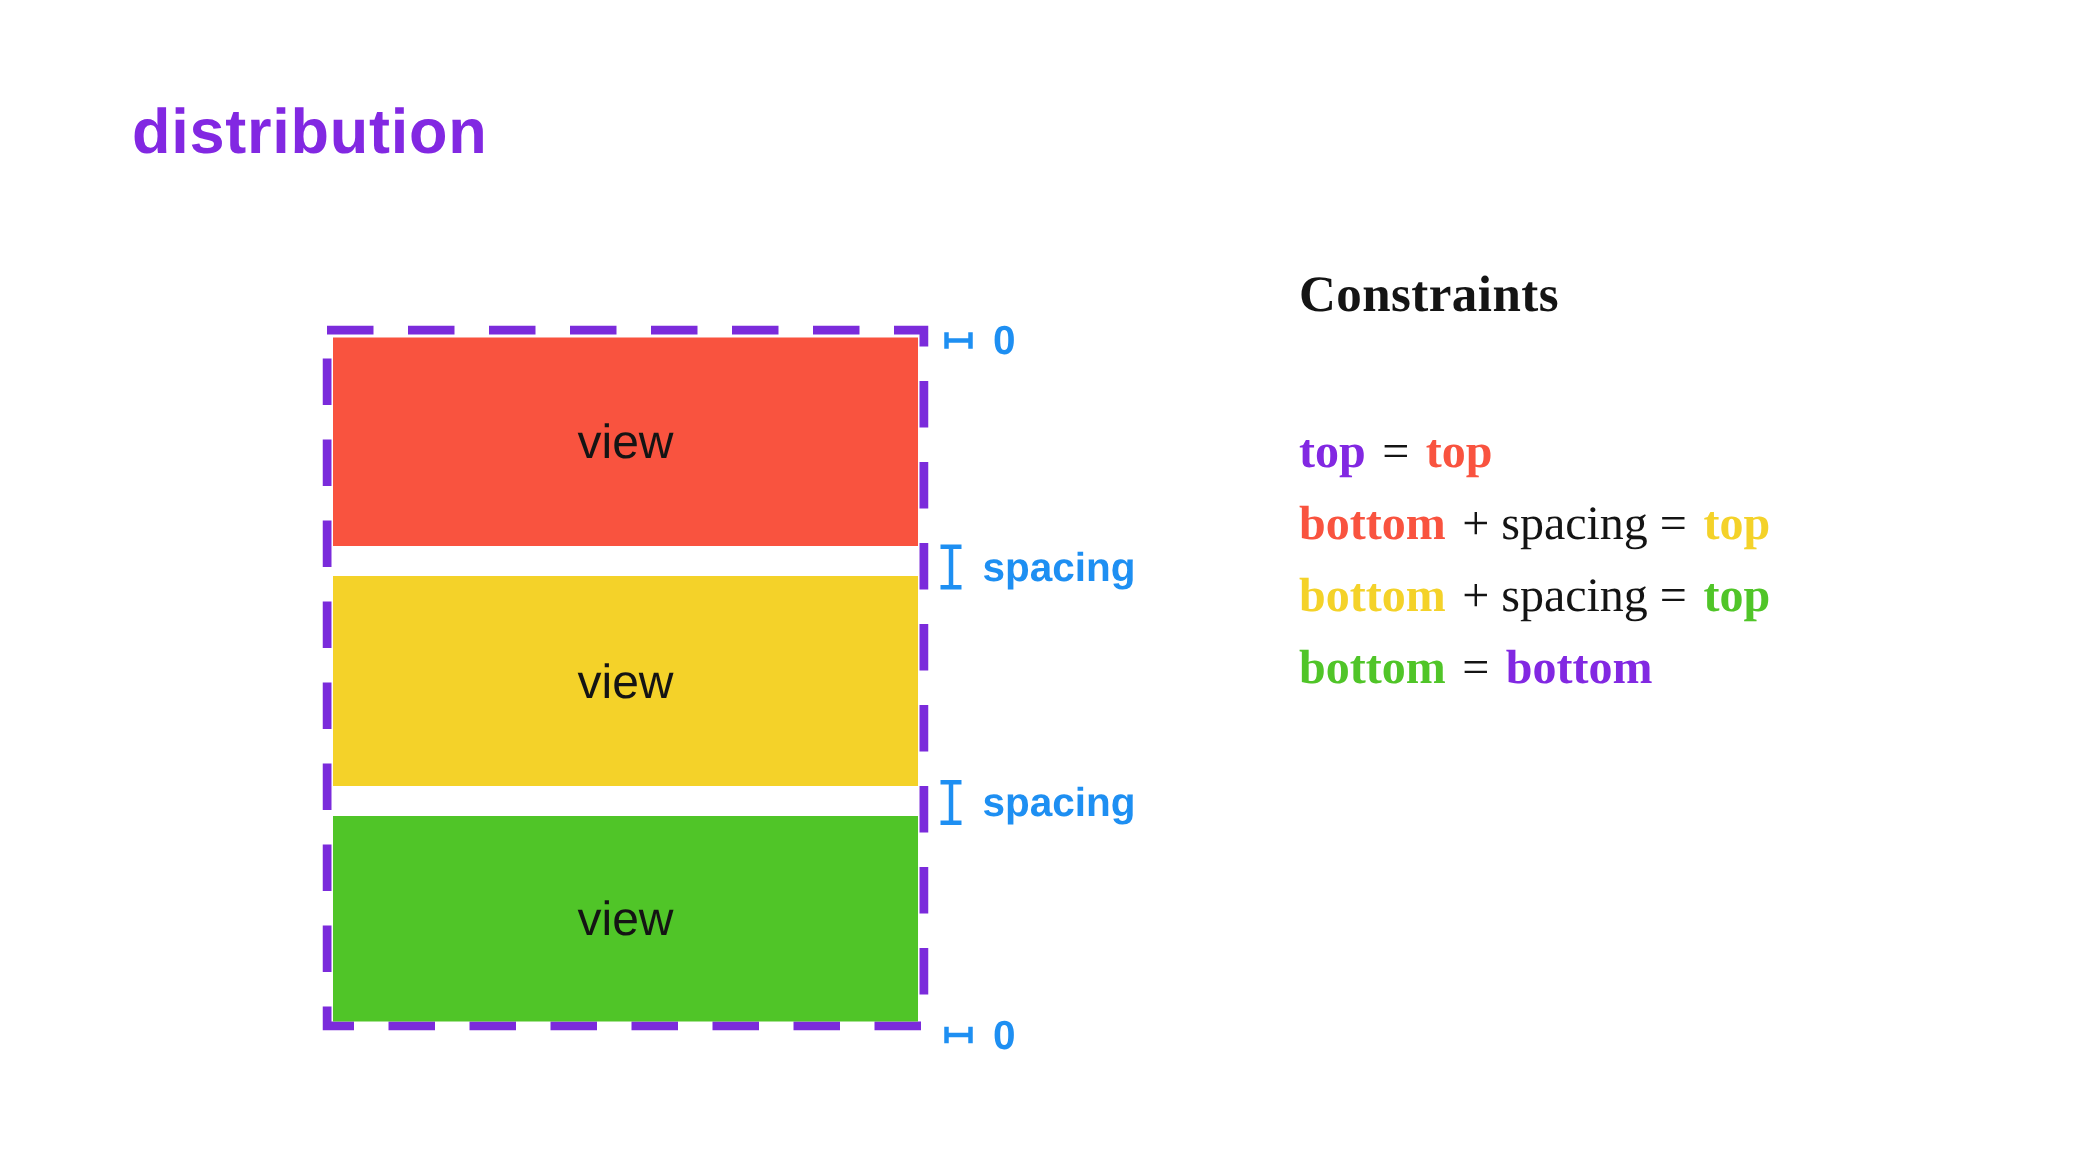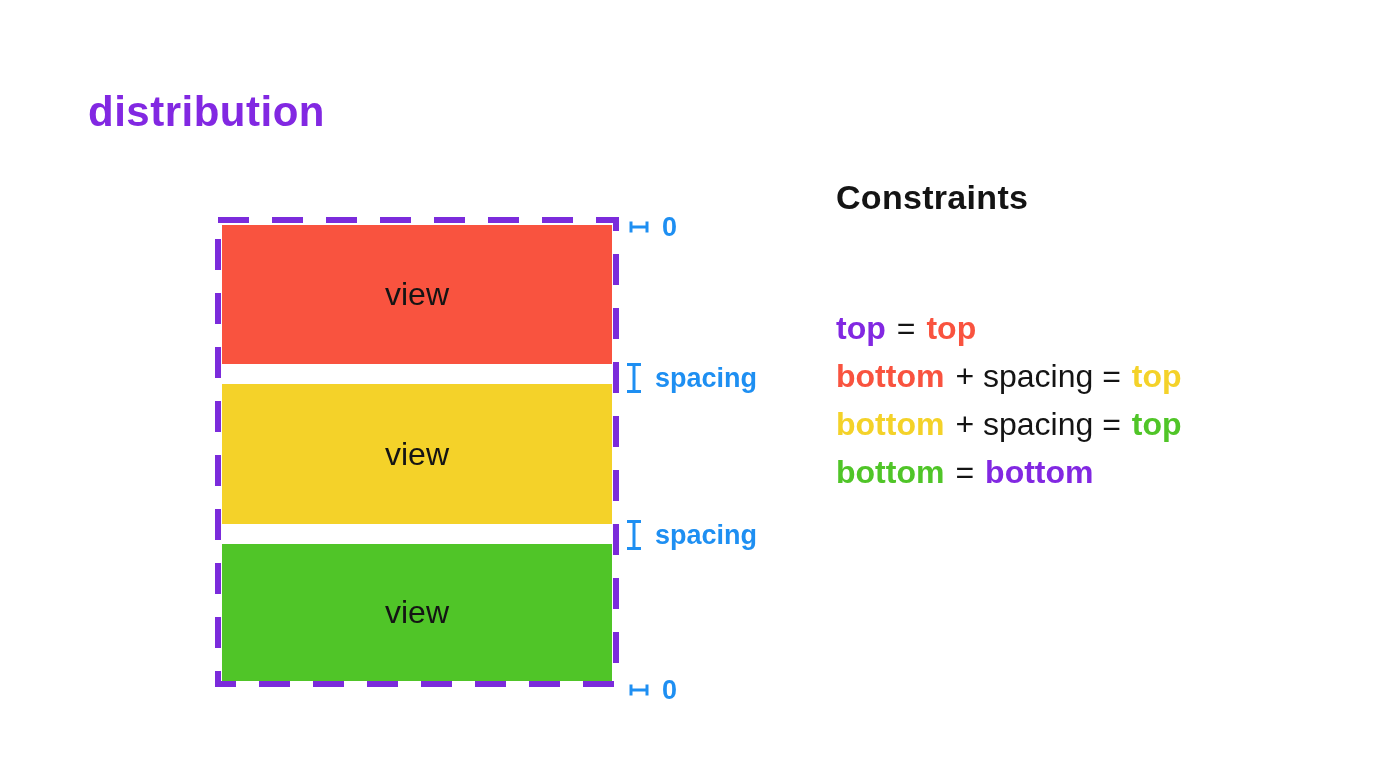--- a/index.html
+++ b/index.html
@@ -12,21 +12,21 @@
     overflow: hidden;
   }
   .canvas { position: absolute; inset: 0; }
 
   
   .page-title {
     position: absolute; left: 88px; top: 36px;
     font-size: 42px; display: flex; gap: 12px; align-items: baseline;
     letter-spacing: 0.5px;
   }
-  .page-title .kw { color: #8228E2; font-weight: bold; margin-top: 24px; }
+  .page-title .kw { color: #8228E2; font-weight: bold; }
   .page-title .rest { color: #141414; font-weight: 400; }
 
   
   .stack-label {
     position: absolute; left: 221px; top: 182px;
     font-size: 31px; font-weight: 400; color: #141414;
   }
 
   
   .stack-box {
@@ -49,31 +49,31 @@
     color: #1E8FF2; font-weight: bold;
   }
   .ann .lbl { font-size: 27px; }
   .ann-zero-top    { left: 627px; top: 211px; height: 32px; }
   .ann-spacing-1   { left: 624px; top: 360px; height: 36px; }
   .ann-spacing-2   { left: 624px; top: 517px; height: 36px; }
   .ann-zero-bottom { left: 627px; top: 674px; height: 32px; }
   .ann svg { display: block; }
 
   
-  .constraints { position: absolute; left: 836px; top: 178px; }
+  .constraints { position: absolute; left: 866px; top: 178px; font-family: Liberation Serif, serif; }
   .constraints h2 {
     margin: 0; font-size: 34px; font-weight: bold; color: #141414;
     letter-spacing: 0.3px;
   }
   .eq-list { position: absolute; left: 0; top: 104px; width: 520px; }
   .eq-line {
     display: flex; gap: 11px; align-items: baseline;
     height: 48px; font-size: 32px; white-space: pre;
   }
-  .eq-word { font-weight: bold; margin-top: 28px; }
+  .eq-word { font-weight: bold; }
   .eq-op { font-weight: 400; color: #141414; }
   .c-purple { color: #8228E2; }
   .c-red    { color: #F9533F; }
   .c-yellow { color: #F4D229; }
   .c-green  { color: #50C528; }
 </style>
 </head>
 <body>
 
 <div class="canvas">

